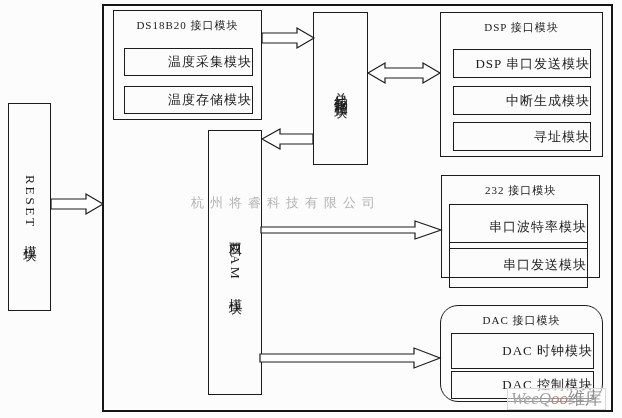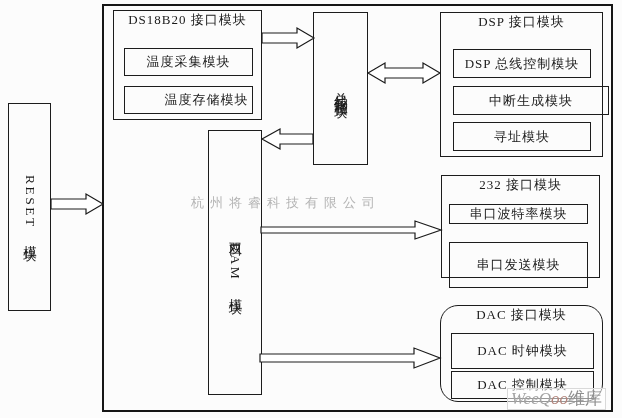--- a/index.html
+++ b/index.html
@@ -10,26 +10,26 @@
     color:#1a1a1a;
   }
   .frame{
     position:absolute;border:2px solid #161616;background:transparent;z-index:2;
   }
   .box{
     position:absolute;border:1px solid #1c1c1c;background:transparent;z-index:2;
     box-sizing:border-box;
   }
   .group-title{
-    text-align:center;font-size:13px;letter-spacing:1px;
+    text-align:center;font-size:11px;letter-spacing:1px;margin-top:7px;
     white-space:nowrap;
   }
   .subbox{
     position:absolute;border:1px solid #1c1c1c;box-sizing:border-box;
-    display:flex;align-items:center;justify-content:center;
+    display:flex;align-items:center;justify-content:flex-end;
     font-size:13px;letter-spacing:1px;white-space:nowrap;background:transparent;
   }
   .vbox{
     display:flex;align-items:center;justify-content:center;
   }
   .vlabel{
     writing-mode:vertical-rl;text-orientation:mixed;
     font-size:13.5px;letter-spacing:2.5px;white-space:nowrap;
   }
   .arrow-layer{
@@ -76,33 +76,33 @@
     <span class="vlabel">总线控制模块</span>
   </div>
 
   <div class="box vbox" style="left:208px;top:130px;width:54px;height:265px;">
     <span class="vlabel">双口 RAM 模块</span>
   </div>
 
   <div class="box" style="left:440px;top:12px;width:163px;height:145px;">
     <div class="group-title">DSP 接口模块</div>
     <div class="subbox" style="left:12px;top:36px;width:138px;height:29px;">
-      <span>DSP 总线控制模块</span>
+      <span>DSP 串口发送模块</span>
     </div>
-    <div class="subbox" style="left:12px;top:73px;width:156px;height:29px;">
+    <div class="subbox" style="left:12px;top:73px;width:138px;height:29px;">
       <span>中断生成模块</span>
     </div>
     <div class="subbox" style="left:12px;top:109px;width:138px;height:29px;">
       <span>寻址模块</span>
     </div>
   </div>
 
   <div class="box" style="left:441px;top:175px;width:159px;height:103px;">
     <div class="group-title">232 接口模块</div>
-    <div class="subbox" style="left:7px;top:28px;width:139px;height:20px;">
+    <div class="subbox" style="left:7px;top:28px;width:139px;height:45px;">
       <span>串口波特率模块</span>
     </div>
     <div class="subbox" style="left:7px;top:66px;width:139px;height:46px;">
       <span>串口发送模块</span>
     </div>
   </div>
 
   <div class="box" style="left:440px;top:305px;width:163px;height:97px;border-radius:18px;">
     <div class="group-title">DAC 接口模块</div>
     <div class="subbox" style="left:10px;top:27px;width:143px;height:36px;">

